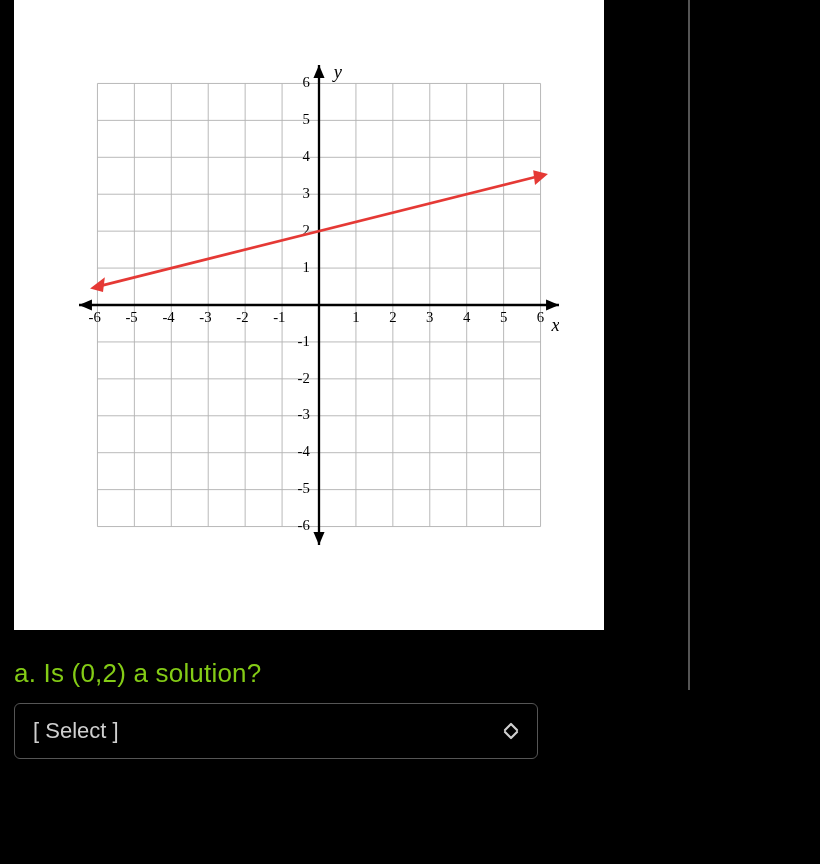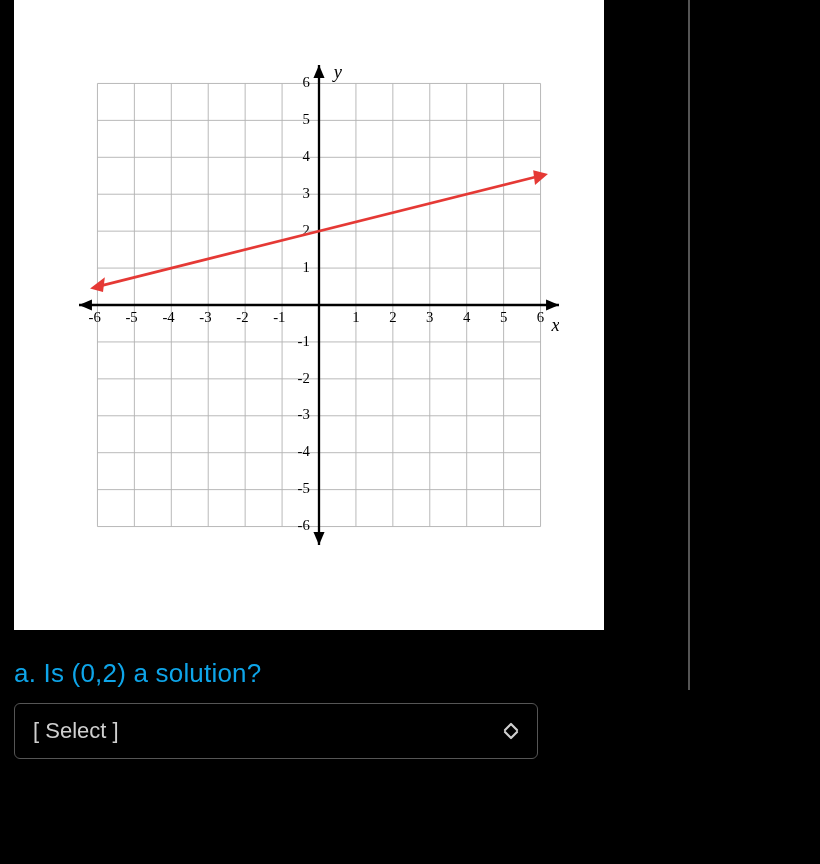--- a/index.html
+++ b/index.html
@@ -38,21 +38,21 @@
     .grid line.axis { stroke: #000; stroke-width: 2.5; }
     .grid text.tick { font-family: "Times New Roman", serif; font-size: 16px; fill: #000; }
     .grid text.axis-label { font-family: "Times New Roman", serif; font-style: italic; font-size: 20px; fill: #000; }
     .grid .plot-line { stroke: #e53935; stroke-width: 3; }
     .grid .arrow-axis { fill: #000; }
     .grid .arrow-plot { fill: #e53935; }
     .question {
       margin-top: 28px;
       font-size: 26px;
       font-weight: 300;
-      color: #0ea5e9;
+      color: #84cc16;
       letter-spacing: 0.2px;
     }
     .select-wrap {
       margin-top: 14px;
       width: 524px;
       height: 56px;
       border: 1px solid #555;
       border-radius: 6px;
       background: #000;
       display: flex;

